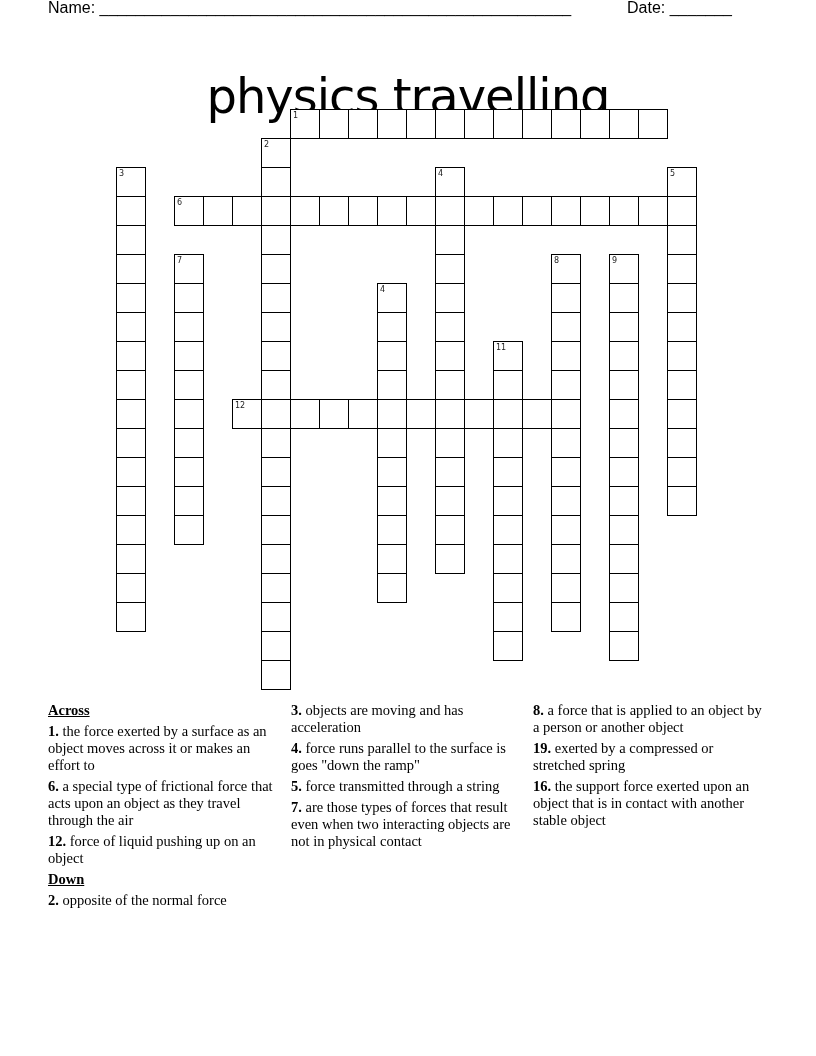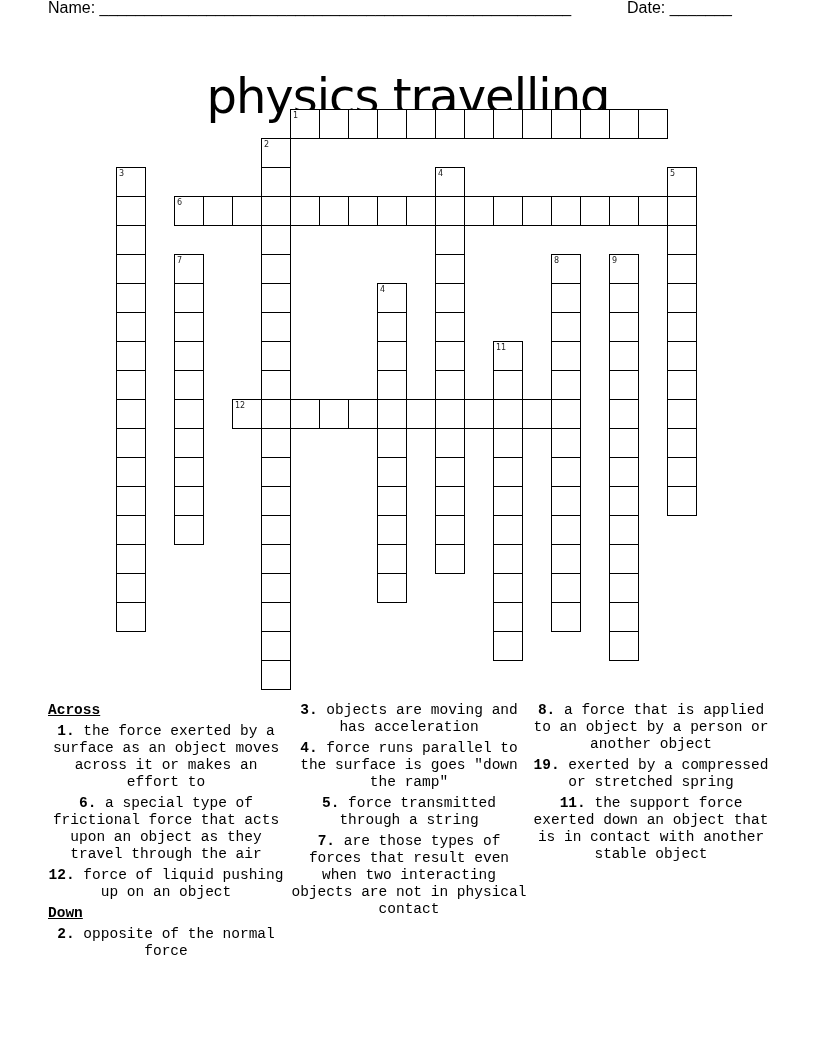--- a/index.html
+++ b/index.html
@@ -3,26 +3,26 @@
 <meta charset="utf-8">
 <style>
   html, body { margin: 0; padding: 0; background: #ffffff; }
   body { width: 816px; height: 1056px; position: relative; overflow: hidden; color: #000; }
   .header-name { position: absolute; left: 48px; top: -1px; font-family: "Liberation Sans", sans-serif; font-size: 16px; }
   .header-date { position: absolute; left: 627px; top: -1px; font-family: "Liberation Sans", sans-serif; font-size: 16px; }
   .title { position: absolute; top: 34px; left: 0; width: 816px; text-align: center; font-family: "DejaVu Sans", sans-serif; font-size: 48px; line-height: 60px; letter-spacing: -1px; font-weight: normal; }
   #grid { position: absolute; left: 117px; top: 110px; width: 600px; height: 600px; }
   .cell { position: absolute; width: 29px; height: 29px; box-sizing: border-box; border: 1.5px solid #000; background: #fff; margin-left: -1px; margin-top: -1px; width: 30px; height: 30px; }
   .cell .num { position: absolute; left: 2px; top: 1px; font-family: "DejaVu Sans", sans-serif; font-size: 8px; line-height: 9px; color: #222; }
-  .clues { position: absolute; top: 702px; font-family: Liberation Mono, monospace; font-size: 14.5px; line-height: 17px; }
+  .clues { position: absolute; top: 702px; font-family: Liberation Serif, serif; font-size: 14.5px; line-height: 17px; }
   .col1 { left: 48px; width: 236px; }
   .col2 { left: 291px; width: 236px; }
   .col3 { left: 533px; width: 236px; }
   .sec-head { font-weight: bold; text-decoration: underline; margin: 0 0 4px 0; }
-  .clue { margin: 0 0 4px 0; text-align: center; }
+  .clue { margin: 0 0 4px 0; }
   .clue .n { font-weight: bold; }
 </style>
 </head>
 <body>
 
 <div class="header-name">Name: _____________________________________________________</div>
 <div class="header-date">Date: _______</div>
 
 <h1 class="title">physics travelling</h1>
 
@@ -220,14 +220,14 @@
 <div class="clues col2">
   <div class="clue"><span class="n">3.</span> <span>objects are moving and has acceleration</span></div>
   <div class="clue"><span class="n">4.</span> <span>force runs parallel to the surface is goes "down the ramp"</span></div>
   <div class="clue"><span class="n">5.</span> <span>force transmitted through a string</span></div>
   <div class="clue"><span class="n">7.</span> <span>are those types of forces that result even when two interacting objects are not in physical contact</span></div>
 </div>
 
 <div class="clues col3">
   <div class="clue"><span class="n">8.</span> <span>a force that is applied to an object by a person or another object</span></div>
   <div class="clue"><span class="n">19.</span> <span>exerted by a compressed or stretched spring</span></div>
-  <div class="clue"><span class="n">11.</span> <span>the support force exerted down an object that is in contact with another stable object</span></div>
+  <div class="clue"><span class="n">16.</span> <span>the support force exerted upon an object that is in contact with another stable object</span></div>
 </div>
 
 </body></html>

